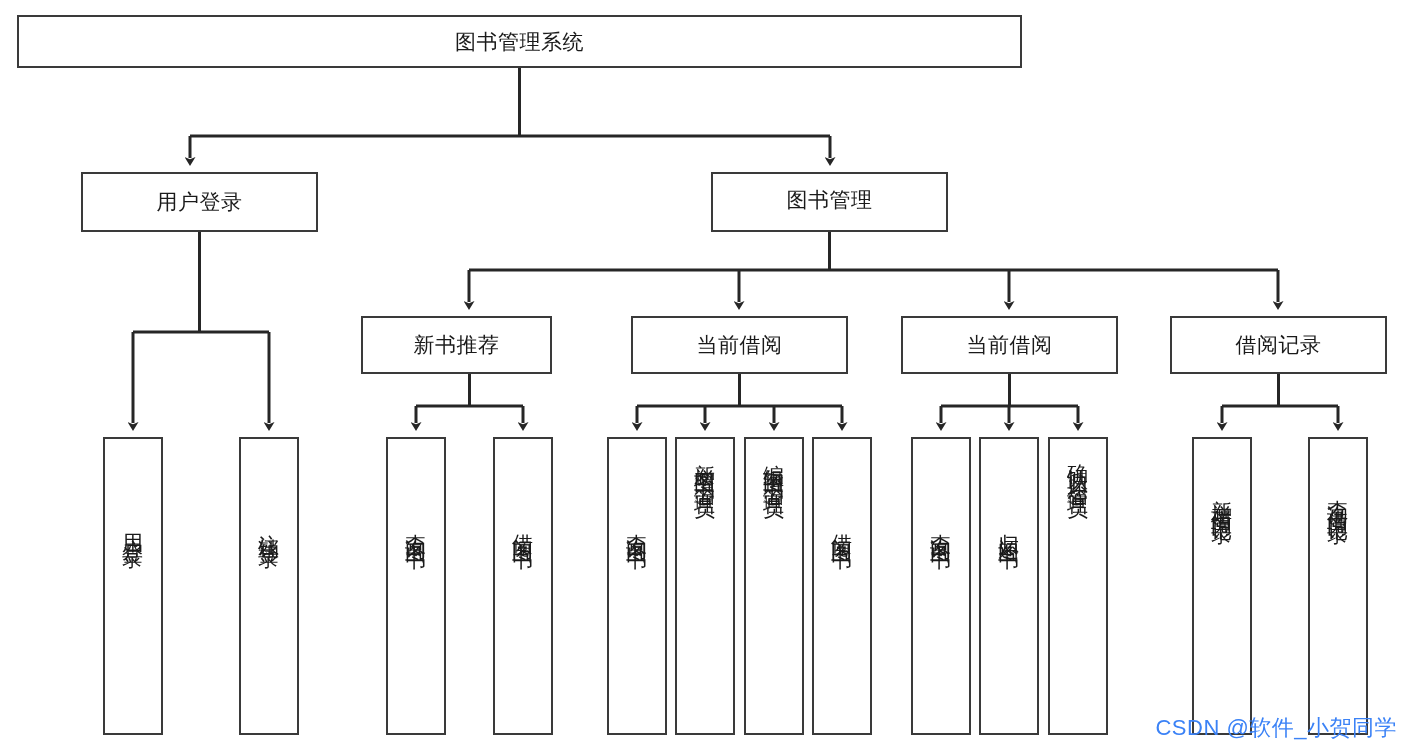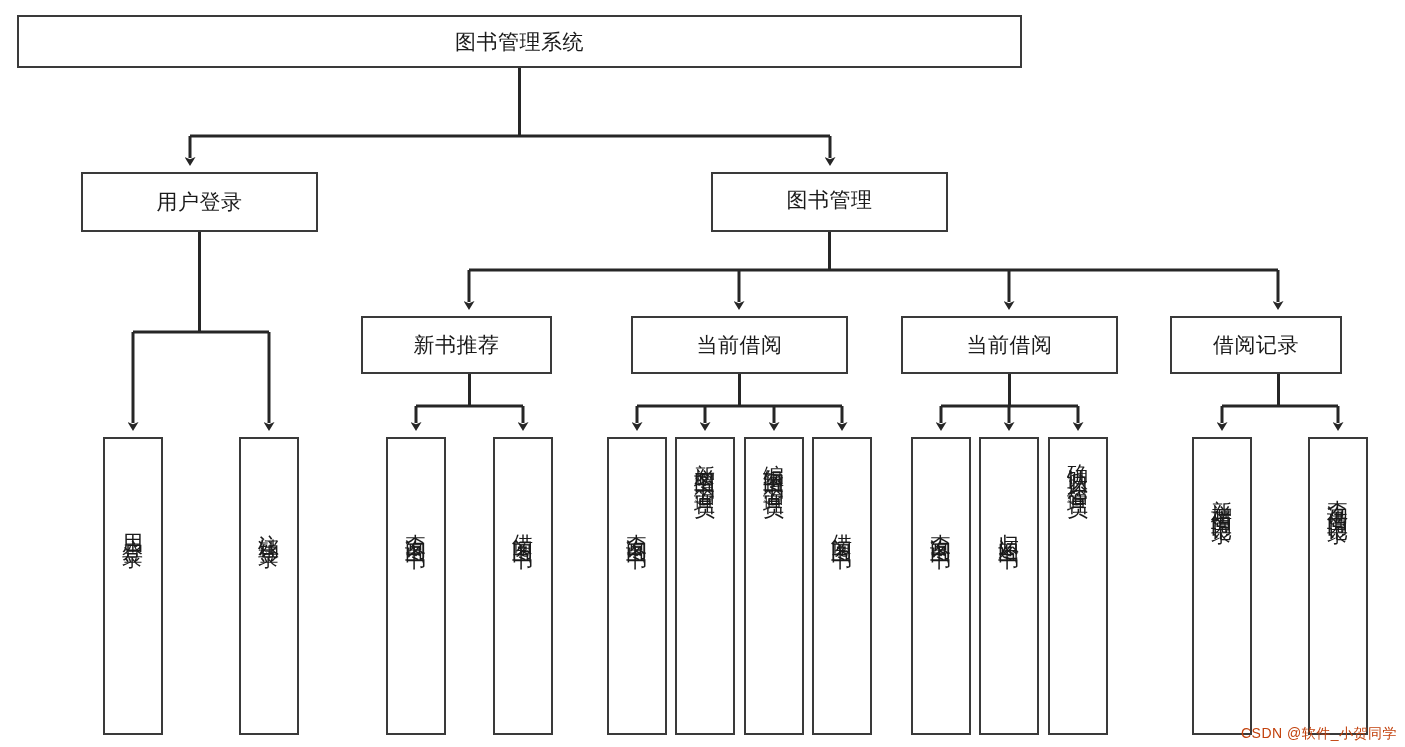--- a/index.html
+++ b/index.html
@@ -61,22 +61,22 @@
   .node.vert.pad-small {
     padding-top: 44px;
   }
   .node.vert.pad-top {
     padding-top: 8px;
   }
   #watermark {
     position: absolute;
     right: 8px;
     bottom: 4px;
-    font-size: 14px;
-    color: #c2410c;
+    font-size: 22px;
+    color: #3b82f6;
     letter-spacing: 0.5px;
     white-space: nowrap;
   }
 </style>
 </head>
 <body>
 
 <div id="canvas">
 
   <svg id="connectors" viewBox="0 0 1405 747" width="1405" height="747" xmlns="http://www.w3.org/2000/svg">
@@ -146,21 +146,21 @@
 
   <div class="node horiz" style="left:361px; top:316px; width:191px; height:58px;">
     <span class="label">新书推荐</span>
   </div>
   <div class="node horiz" style="left:631px; top:316px; width:217px; height:58px;">
     <span class="label">当前借阅</span>
   </div>
   <div class="node horiz" style="left:901px; top:316px; width:217px; height:58px;">
     <span class="label">当前借阅</span>
   </div>
-  <div class="node horiz" style="left:1170px; top:316px; width:172px; height:58px;">
+  <div class="node horiz" style="left:1170px; top:316px; width:217px; height:58px;">
     <span class="label">借阅记录</span>
   </div>
 
   <div class="node vert pad-mid" style="left:103px; top:437px; width:60px; height:298px;">
     <span class="label">用户登录</span>
   </div>
   <div class="node vert pad-mid" style="left:239px; top:437px; width:60px; height:298px;">
     <span class="label">注销登录</span>
   </div>
 

